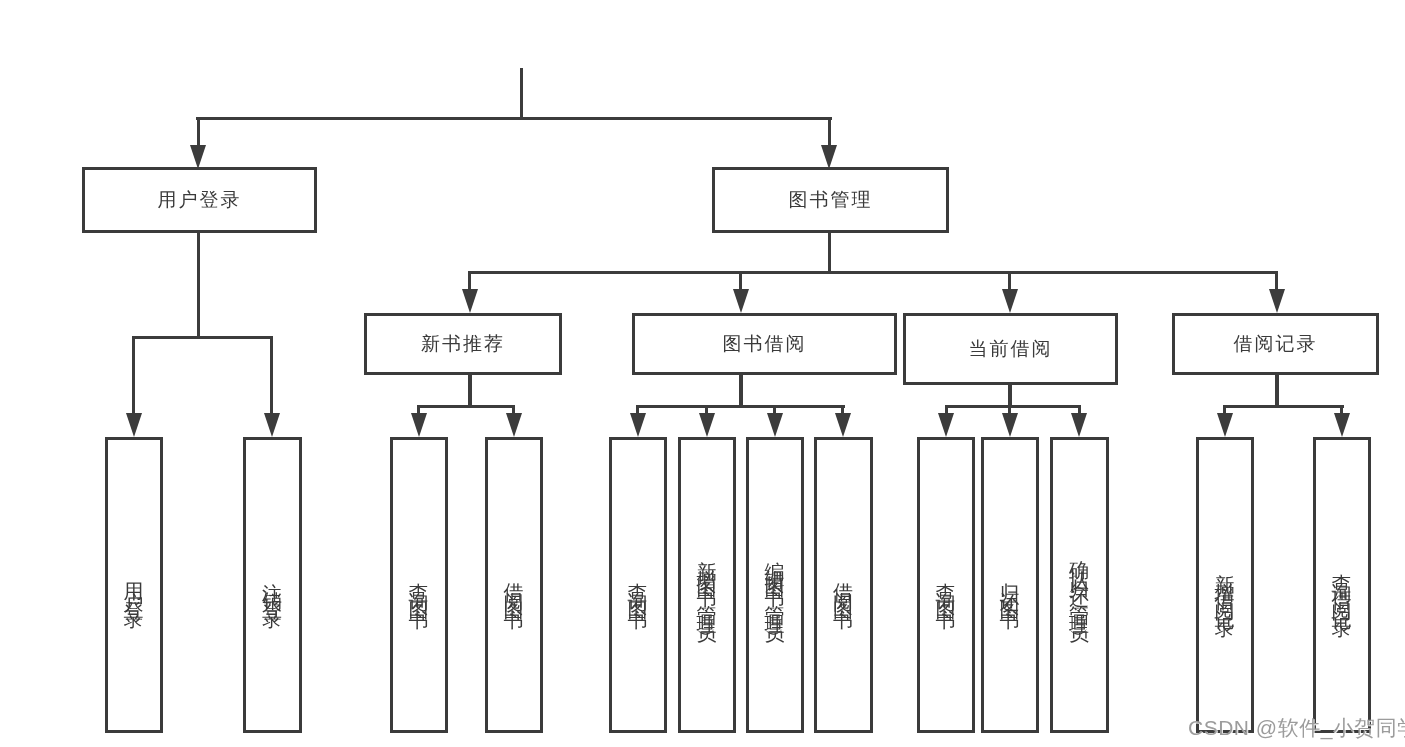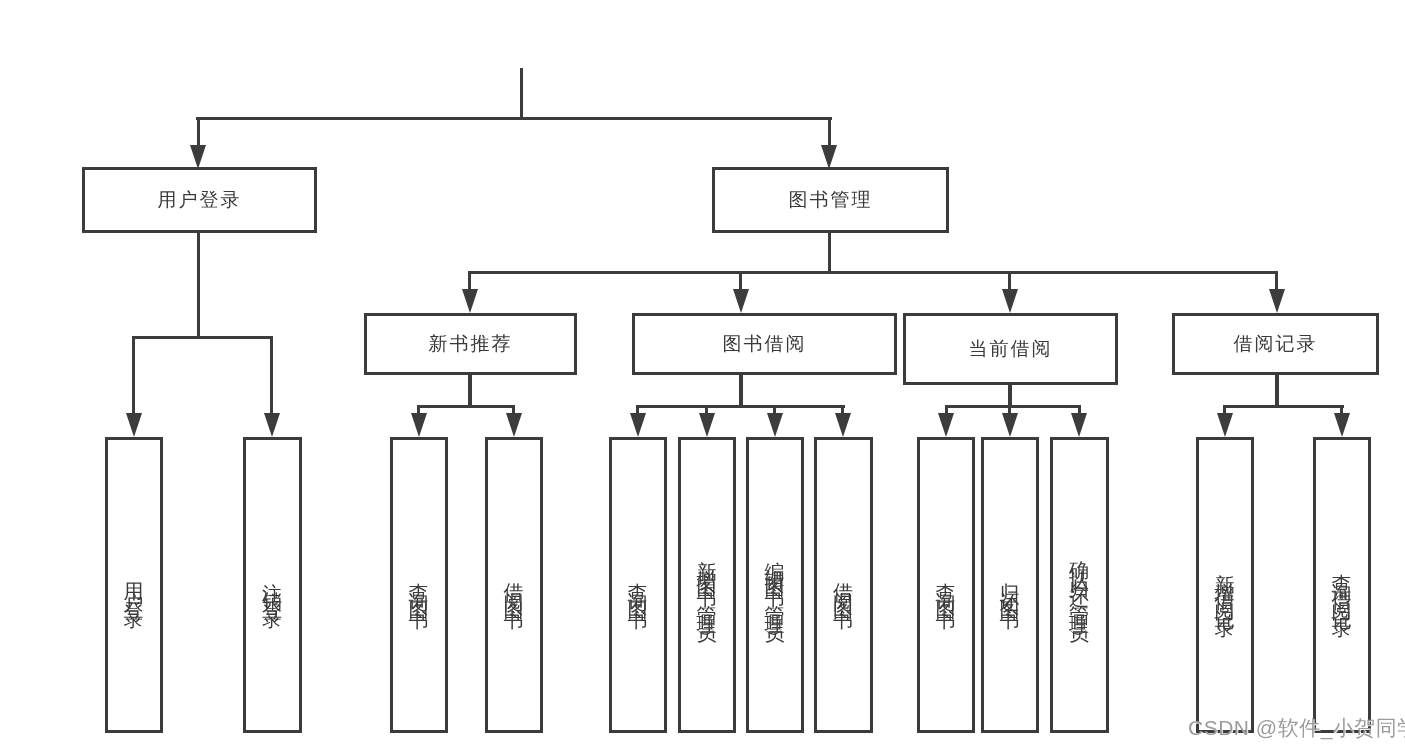--- a/index.html
+++ b/index.html
@@ -115,21 +115,21 @@
   <div class="ar" style="left:1334px;top:413px"></div>
 
 
   <div class="bx hx" style="left:82px;top:167px;width:235px;height:66px">
     <span>用户登录</span>
   </div>
   <div class="bx hx" style="left:712px;top:167px;width:237px;height:66px">
     <span>图书管理</span>
   </div>
 
-  <div class="bx hx" style="left:364px;top:313px;width:213px;height:62px">
+  <div class="bx hx" style="left:364px;top:313px;width:198px;height:62px">
     <span>新书推荐</span>
   </div>
   <div class="bx hx" style="left:632px;top:313px;width:265px;height:62px">
     <span>图书借阅</span>
   </div>
   <div class="bx hx" style="left:903px;top:313px;width:215px;height:72px">
     <span>当前借阅</span>
   </div>
   <div class="bx hx" style="left:1172px;top:313px;width:207px;height:62px">
     <span>借阅记录</span>

